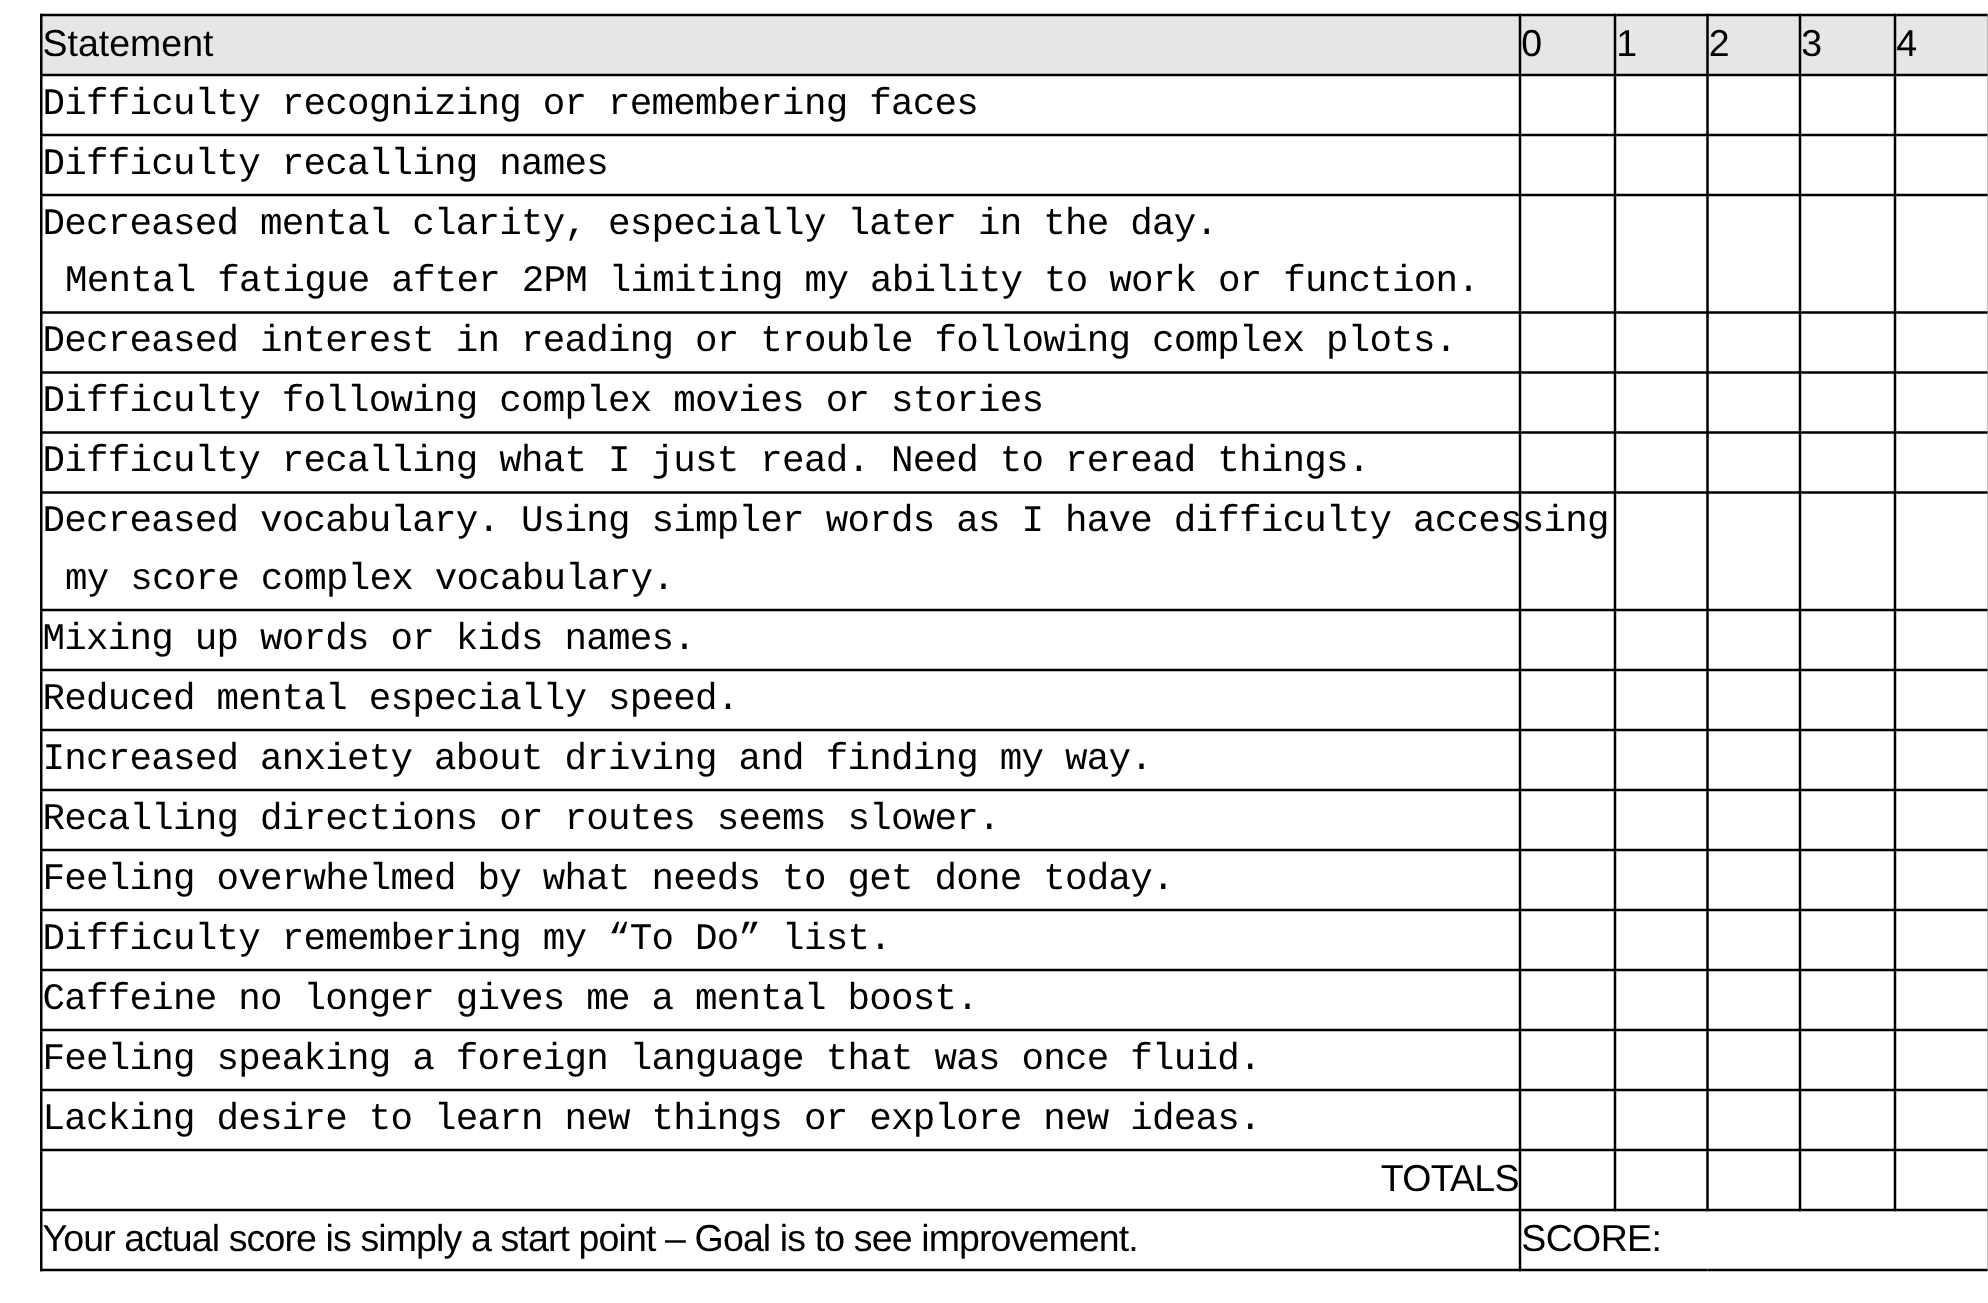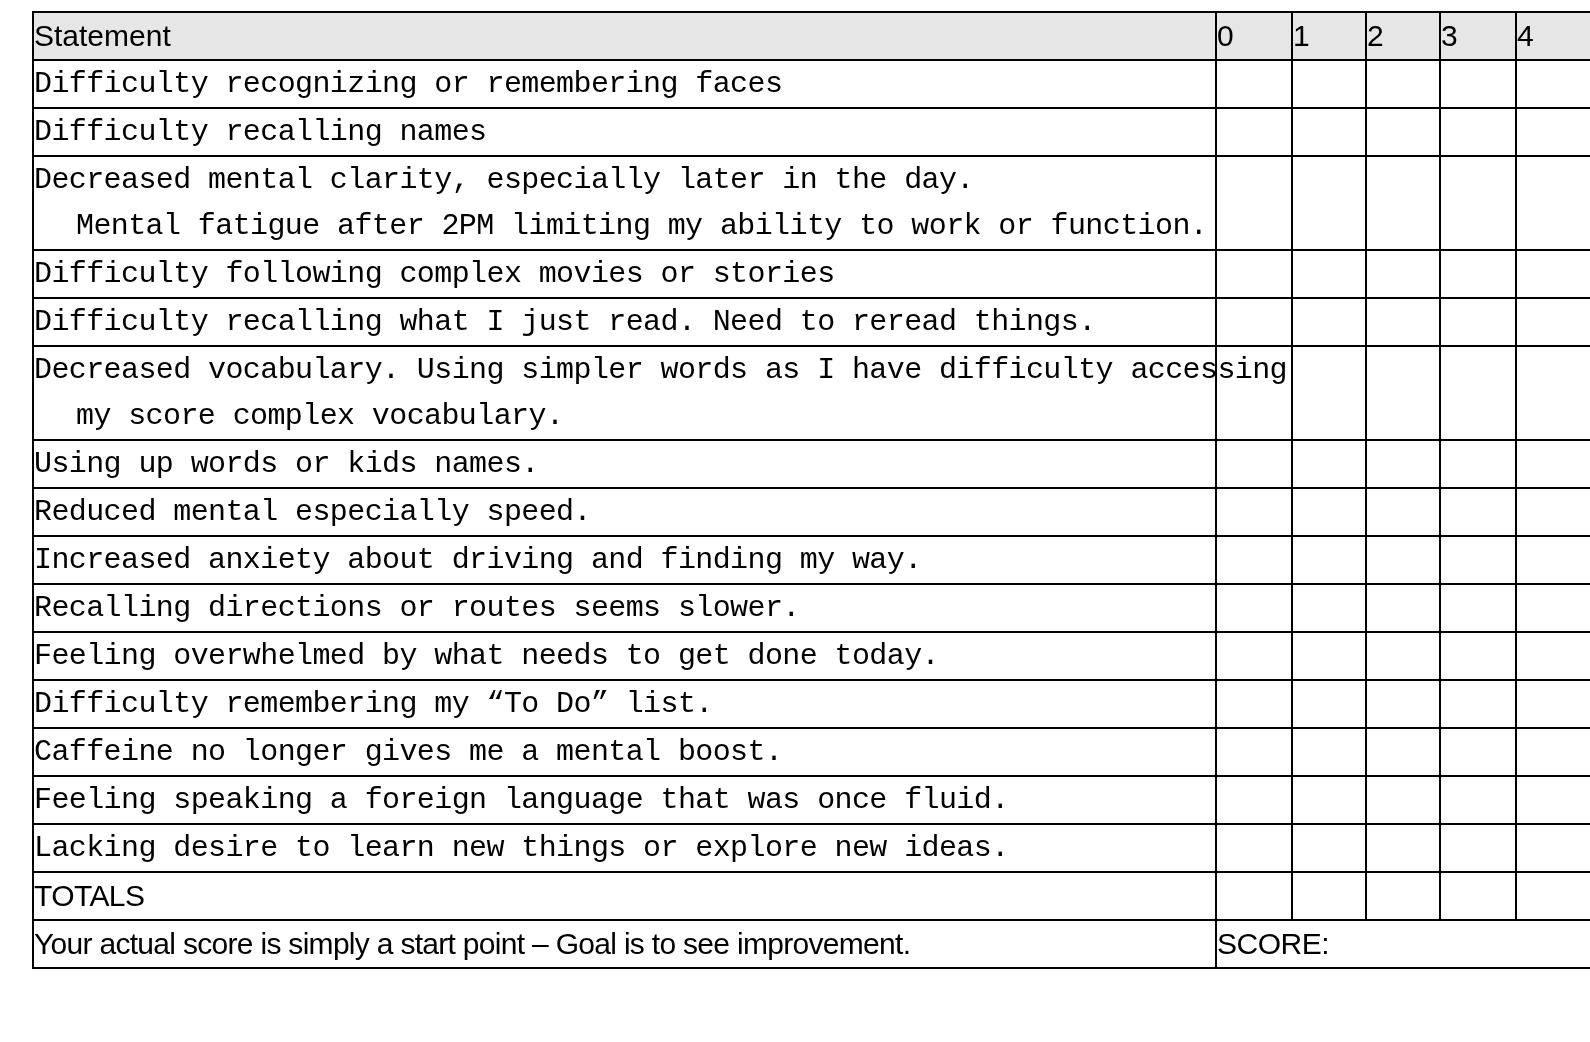--- a/index.html
+++ b/index.html
@@ -16,25 +16,25 @@
   col.c-stmt { width: 1183px; }
   col.c0 { width: 76px; }
   col.c1 { width: 74px; }
   col.c2 { width: 74px; }
   col.c3 { width: 76px; }
   col.c4 { width: 75px; }
   thead th { background: #e6e6e6; text-align: left; height: 46px; }
   th.stmt-h { padding-left: 16px; }
   th.score-h { padding-left: 16px; }
   td.stmt { padding-left: 16px; letter-spacing: -0.6px; white-space: nowrap; font-family: Liberation Mono, monospace; }
-  td.stmt .line2 { display: block; padding-left: 42px; }
+  td.stmt .line2 { display: block; padding-left: 18px; }
   td.cell { background: #fff; }
   tr.row-1 td { height: 46px; }
   tr.row-2 td { height: 91px; margin-top: 40px; }
-  td.totals-label { text-align: left; font-weight: bold; padding-right: 14px; letter-spacing: -0.6px; }
+  td.totals-label { text-align: right; font-weight: bold; padding-right: 14px; letter-spacing: -0.6px; }
   td.footer-note { font-weight: bold; padding-left: 16px; letter-spacing: -0.7px; white-space: nowrap; }
   td.score-cell { padding-left: 16px; letter-spacing: -0.5px; }
 </style>
 </head>
 <body>
 
 <table class="form">
   <colgroup>
     <col class="c-stmt">
       <col class="c0">
@@ -75,20 +75,28 @@
 
   <tr class="row-2">
     <td class="stmt"><span class="line1">Decreased mental clarity, especially later in the day.</span><span class="line2">Mental fatigue after 2PM limiting my ability to work or function.</span></td>
     <td class="cell"></td>
     <td class="cell"></td>
     <td class="cell"></td>
     <td class="cell"></td>
     <td class="cell"></td>
   </tr>
 
+  <tr class="row-1">
+    <td class="stmt"><span class="line1">Decreased interest in reading or trouble following complex plots.</span></td>
+    <td class="cell"></td>
+    <td class="cell"></td>
+    <td class="cell"></td>
+    <td class="cell"></td>
+    <td class="cell"></td>
+  </tr>
 
   <tr class="row-1">
     <td class="stmt"><span class="line1">Difficulty following complex movies or stories</span></td>
     <td class="cell"></td>
     <td class="cell"></td>
     <td class="cell"></td>
     <td class="cell"></td>
     <td class="cell"></td>
   </tr>
 
@@ -104,21 +112,21 @@
   <tr class="row-2">
     <td class="stmt"><span class="line1">Decreased vocabulary.  Using simpler words as I have difficulty accessing</span><span class="line2">my score complex vocabulary.</span></td>
     <td class="cell"></td>
     <td class="cell"></td>
     <td class="cell"></td>
     <td class="cell"></td>
     <td class="cell"></td>
   </tr>
 
   <tr class="row-1">
-    <td class="stmt"><span class="line1">Using up words or kids names.</span></td>
+    <td class="stmt"><span class="line1">Mixing up words or kids names.</span></td>
     <td class="cell"></td>
     <td class="cell"></td>
     <td class="cell"></td>
     <td class="cell"></td>
     <td class="cell"></td>
   </tr>
 
   <tr class="row-1">
     <td class="stmt"><span class="line1">Reduced mental especially speed.</span></td>
     <td class="cell"></td>

